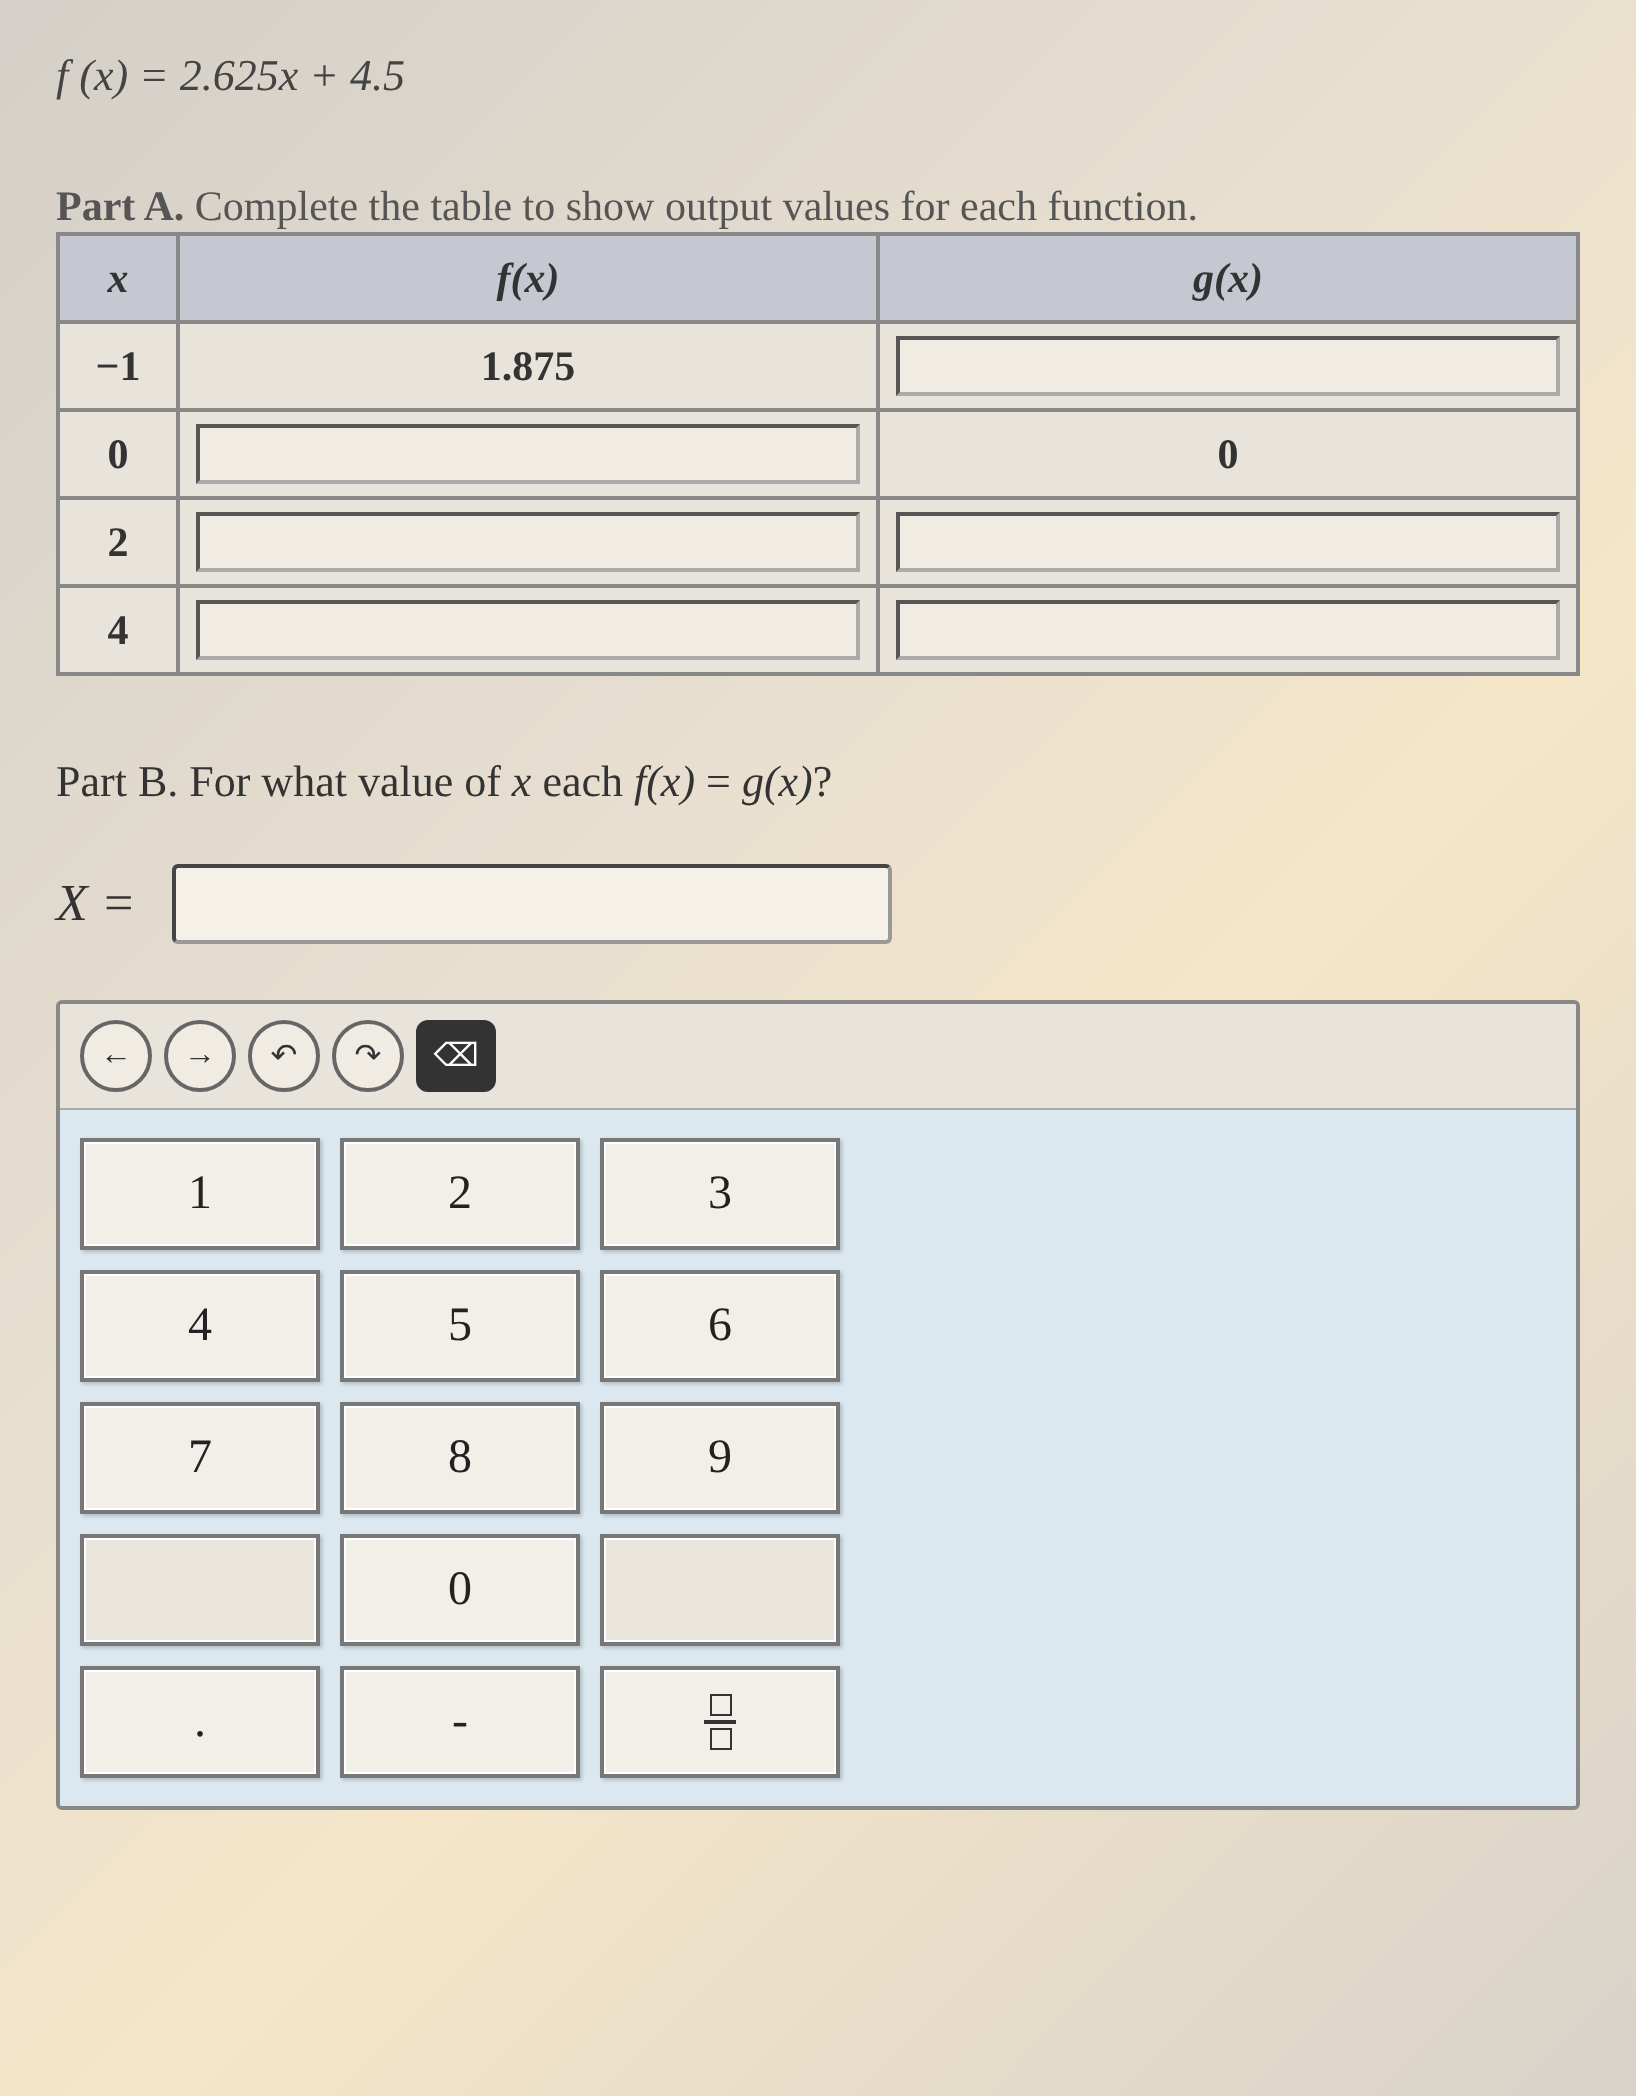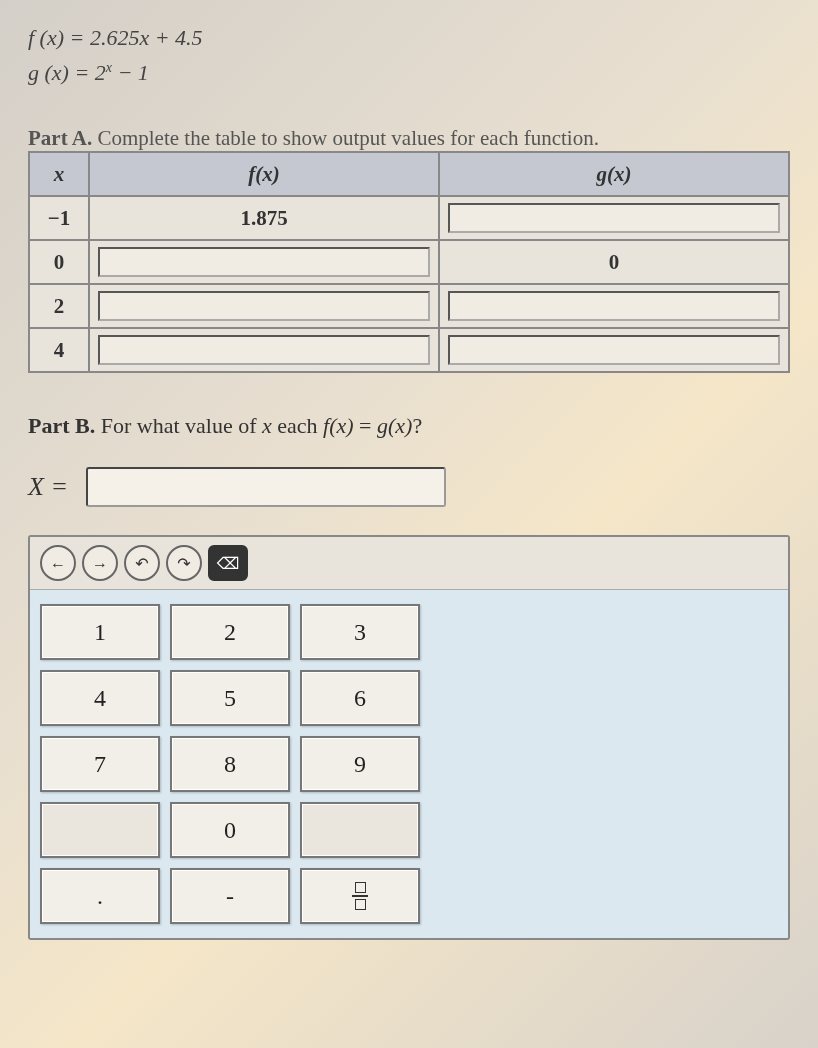--- a/index.html
+++ b/index.html
@@ -39,21 +39,21 @@
   .cell-input {
     width: 100%;
     height: 30px;
     border: 2px inset #aaa;
     background: #f0ece4;
     text-align: center;
     font-size: 20px;
     font-family: inherit;
   }
   .part-b { font-size: 22px; color: #333; margin-bottom: 28px; }
-  .part-b .bold { font-weight: bold; }
+  .part-b .bold { font-weight: normal; }
   .part-b .ital { font-style: italic; }
   .x-row { display: flex; align-items: center; gap: 18px; margin-bottom: 28px; }
   .x-label { font-size: 26px; font-style: italic; color: #333; font-family: 'Times New Roman', serif; }
   .x-input {
     width: 360px; height: 40px;
     border: 2px inset #999; background: #f5f0e8;
     border-radius: 3px;
     font-size: 20px; padding: 4px 8px;
   }
   .keypad-wrap {
@@ -93,23 +93,20 @@
   .key.empty { background: #eae6de; }
   .frac-icon { display:flex; flex-direction:column; align-items:center; font-size:11px; line-height:1;}
   .frac-icon .box { width:11px; height:11px; border:1.5px solid #333; margin:1px 0;}
   .frac-icon .bar { width:16px; height:2px; background:#333; margin:1px 0;}
 </style>
 </head>
 <body>
 
 <div class="equations">
   <div>f (x) = 2.625x + 4.5</div>
-  <div>
-    <span>g (x) = 2</span><span class="sup">x</span><span> − 1</span>
-  </div>
 </div>
 
 <div class="part-label">
   <span class="bold">Part A.</span><span> Complete the table to show output values for each function.</span>
 </div>
 
 <table class="data-table">
   <thead>
     <tr>
       <th>x</th>

